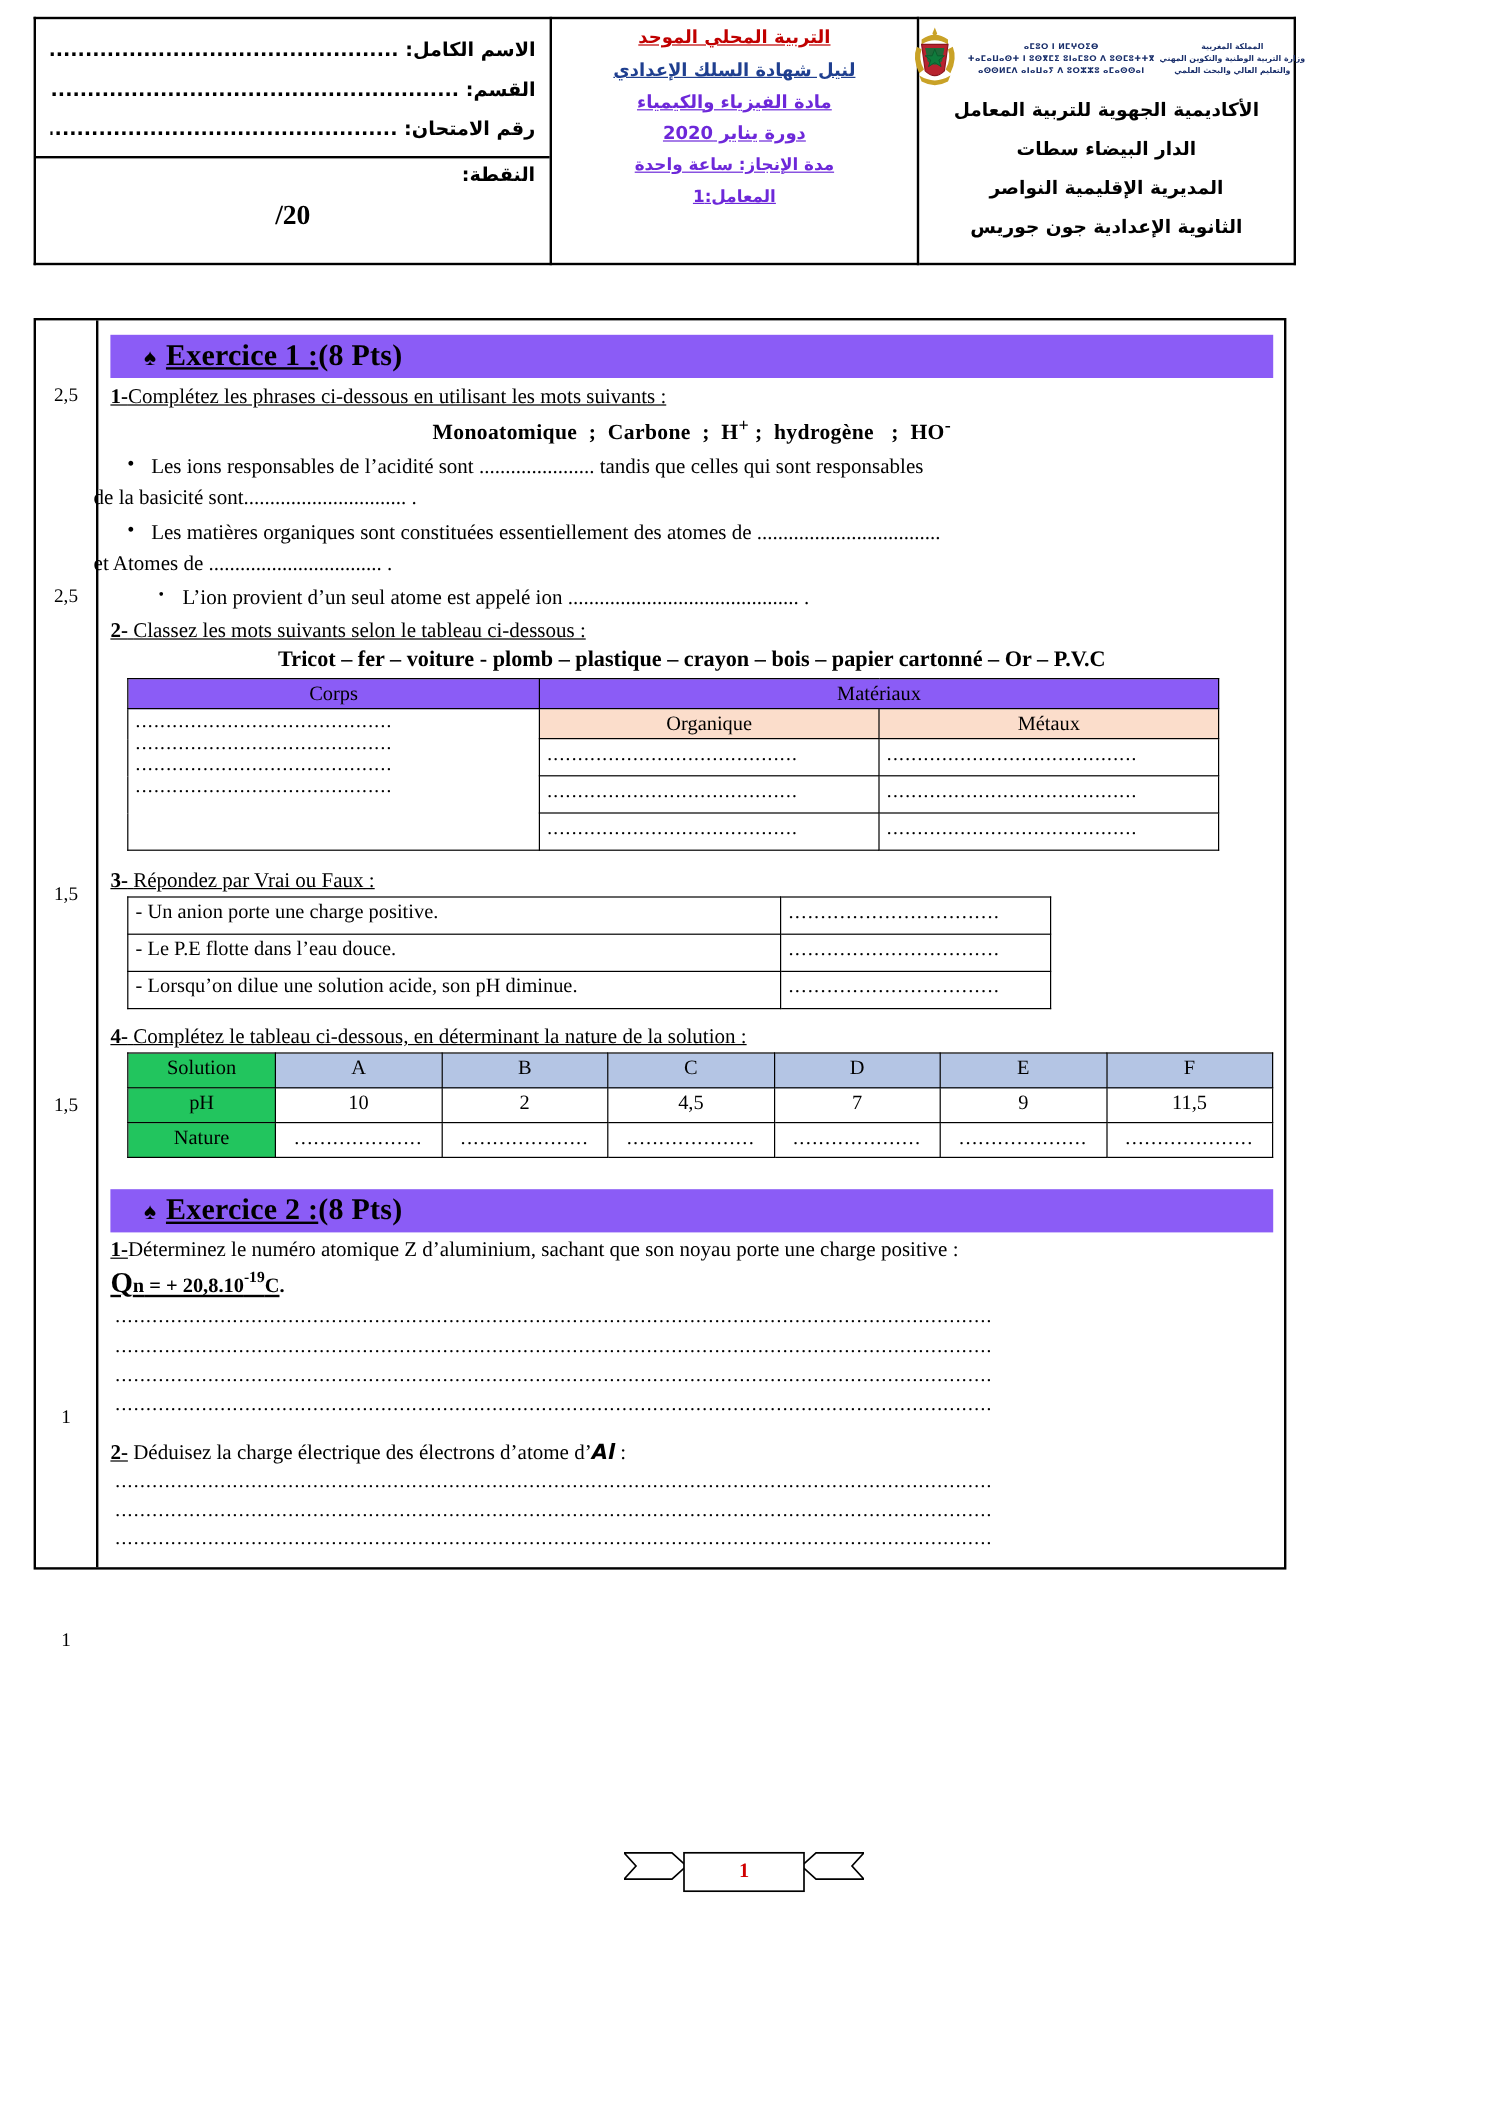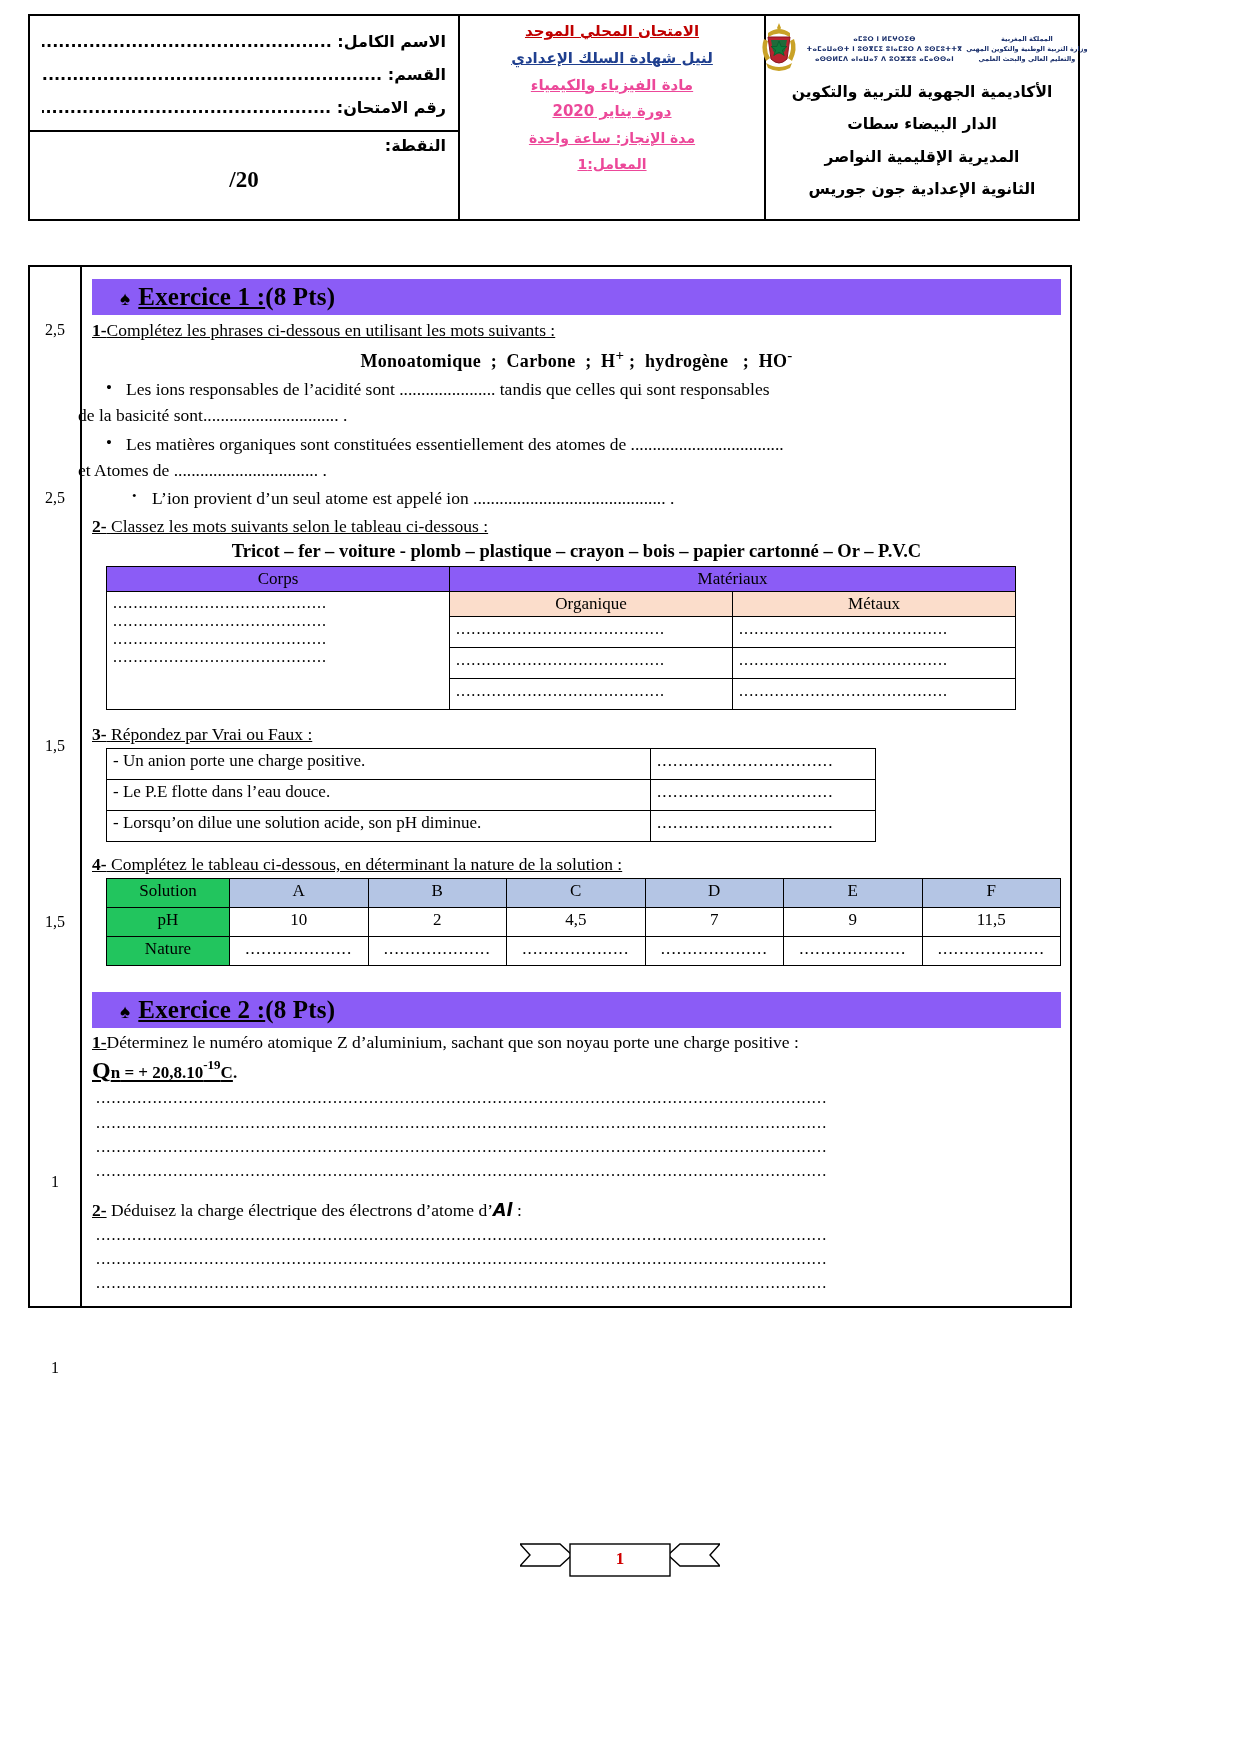--- a/index.html
+++ b/index.html
@@ -77,21 +77,21 @@
     text-align: center;
     padding: 8px 6px 6px 6px;
     font-family: "DejaVu Sans", sans-serif;
     font-weight: bold;
     font-size: 15px;
     line-height: 1.05;
   }
   .mid-box div { margin: 0 0 11px 0; }
   .mid-red { color: #c00000; text-decoration: underline; }
   .mid-blue { color: #1f3f8f; text-decoration: underline; }
-  .mid-black { color: #ec4899; text-decoration: underline; }
+  .mid-black { color: #6d28d9; text-decoration: underline; }
   .mid-small { font-size: 14px; }
 
   .right-box {
     direction: rtl;
     text-align: center;
     padding: 6px 10px 6px 10px;
     font-family: "DejaVu Sans", sans-serif;
     font-weight: bold;
     font-size: 15.5px;
     line-height: 1.05;
@@ -338,21 +338,21 @@
           </div>
         </div>
         <div class="note-box">
           <span class="note-label">النقطة:</span>
           <div class="note-val">/20</div>
         </div>
       </td>
 
       <td class="hdr-mid">
         <div class="mid-box">
-          <div class="mid-red">الامتحان المحلي الموحد</div>
+          <div class="mid-red">التربية المحلي الموحد</div>
           <div class="mid-blue">لنيل شهادة السلك الإعدادي</div>
           <div class="mid-black">مادة الفيزياء والكيمياء</div>
           <div class="mid-black">دورة يناير 2020</div>
           <div class="mid-black mid-small">مدة الإنجاز: ساعة واحدة</div>
           <div class="mid-black mid-small">المعامل:1</div>
         </div>
       </td>
 
       <td class="hdr-right">
         <div class="right-box">
@@ -375,21 +375,21 @@
               <div class="tif">ⴰⵎⵓⵔ ⵏ ⵍⵎⵖⵔⵉⴱ</div>
               <div class="tif">ⵜⴰⵎⴰⵡⴰⵙⵜ ⵏ ⵓⵙⴳⵎⵉ ⵓⵏⴰⵎⵓⵔ ⴷ ⵓⵙⵎⵓⵜⵜⴳ</div>
               <div class="tif">ⴰⵙⵙⵍⵎⴷ ⴰⵏⴰⵡⴰⵢ ⴷ ⵓⵔⵣⵣⵓ ⴰⵎⴰⵙⵙⴰⵏ</div>
             </span>
             <span class="crest-text crest-arabic">
               <div>المملكة المغربية</div>
               <div>وزارة التربية الوطنية والتكوين المهني</div>
               <div>والتعليم العالي والبحث العلمي</div>
             </span>
           </div>
-          <div class="org-line">الأكاديمية الجهوية للتربية والتكوين</div>
+          <div class="org-line">الأكاديمية الجهوية للتربية المعامل</div>
           <div class="org-line">الدار البيضاء سطات</div>
           <div class="org-line">المديرية الإقليمية النواصر</div>
           <div class="org-line">الثانوية الإعدادية جون جوريس</div>
         </div>
       </td>
     </tr>
   </tbody>
     </table>
 
   <div class="exam-wrap">

